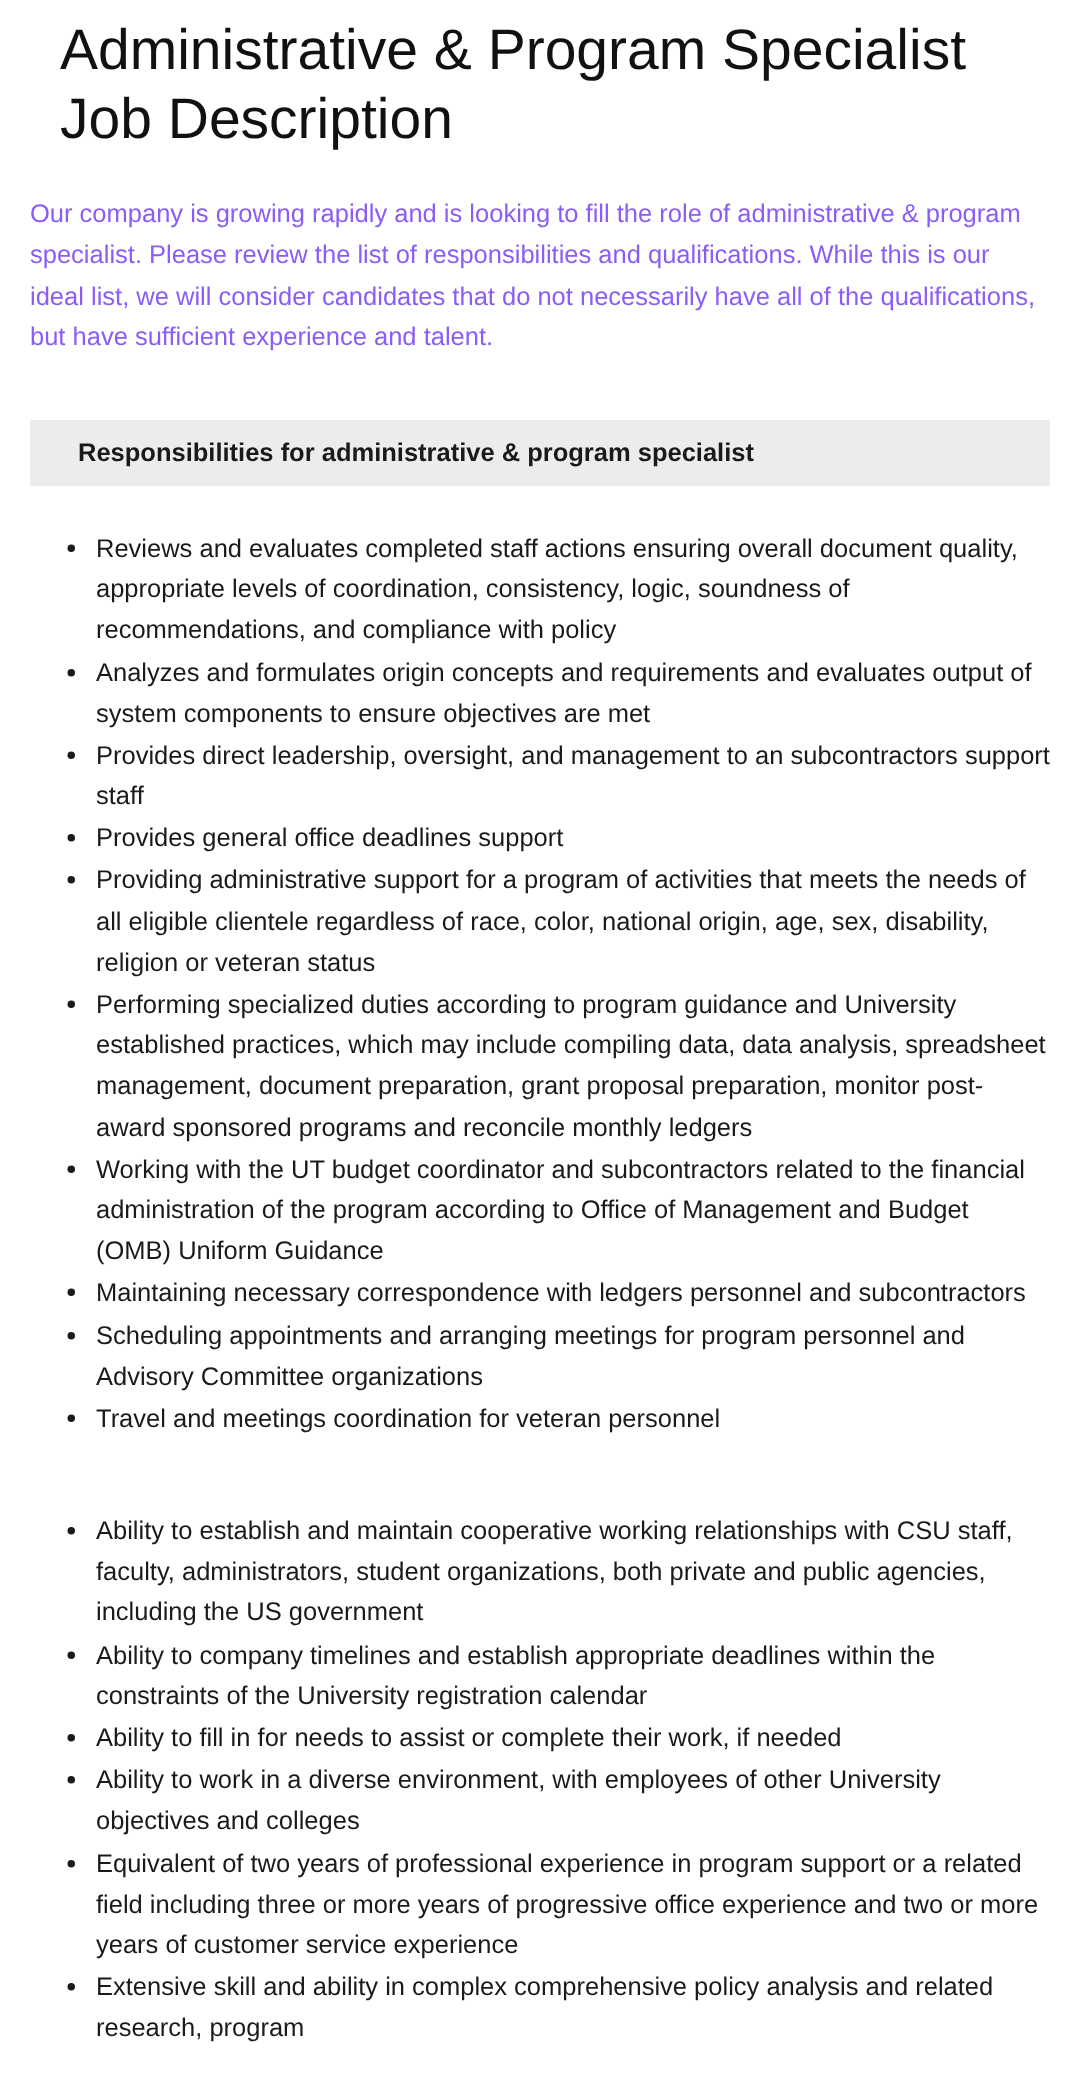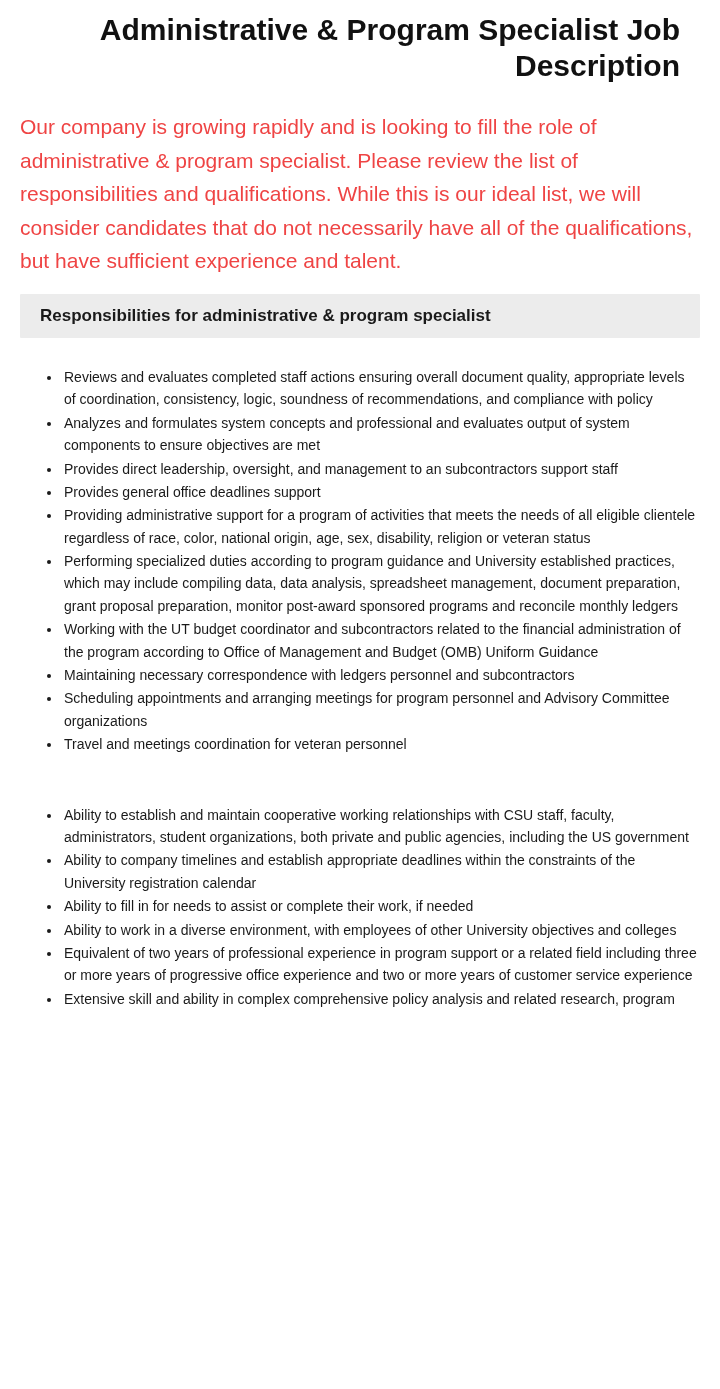--- a/index.html
+++ b/index.html
@@ -12,69 +12,69 @@
     font-family: "Liberation Sans", "DejaVu Sans", sans-serif;
     color: #151515;
     -webkit-font-smoothing: antialiased;
   }
   .page {
     padding: 6px 20px 30px 20px;
     box-sizing: border-box;
     width: 720px;
   }
   .doc-title {
-    font-size: 30px;
+    font-size: 38px;
     line-height: 1.2;
-    font-weight: 700;
-    text-align: right;
+    font-weight: 400;
+    text-align: left;
     margin: 6px 20px 26px 20px;
     color: #111111;
   }
   .intro {
-    font-size: 21px;
+    font-size: 17px;
     line-height: 1.6;
-    margin: 0 0 16px 0;
-    color: #ef4444;
+    margin: 0 0 42px 0;
+    color: #8b5cf6;
   }
   .section-heading {
     background: #ececec;
     font-size: 17px;
     font-weight: 700;
     color: #1a1a1a;
-    padding: 12px 20px;
+    padding: 12px 32px;
     margin: 12px 0 14px 0;
     border-radius: 1px;
   }
   ul.bullet-list {
     margin: 0 0 34px 0;
     padding: 14px 0 0 42px;
     list-style: disc;
   }
   ul.bullet-list li {
-    font-size: 14px;
+    font-size: 17px;
     line-height: 1.6;
     margin: 0 0 1px 0;
     padding-left: 2px;
     color: #1a1a1a;
   }
 </style>
 </head>
 <body>
 
 <div class="page">
 
   <h1 class="doc-title">Administrative &amp; Program Specialist Job Description</h1>
 
   <p class="intro">Our company is growing rapidly and is looking to fill the role of administrative &amp; program specialist. Please review the list of responsibilities and qualifications. While this is our ideal list, we will consider candidates that do not necessarily have all of the qualifications, but have sufficient experience and talent.</p>
 
   <div class="section-heading">Responsibilities for administrative &amp; program specialist</div>
 
   <ul class="bullet-list">
     <li>Reviews and evaluates completed staff actions ensuring overall document quality, appropriate levels of coordination, consistency, logic, soundness of recommendations, and compliance with policy</li>
-    <li>Analyzes and formulates system concepts and professional and evaluates output of system components to ensure objectives are met</li>
+    <li>Analyzes and formulates origin concepts and requirements and evaluates output of system components to ensure objectives are met</li>
     <li>Provides direct leadership, oversight, and management to an subcontractors support staff</li>
     <li>Provides general office deadlines support</li>
     <li>Providing administrative support for a program of activities that meets the needs of all eligible clientele regardless of race, color, national origin, age, sex, disability, religion or veteran status</li>
     <li>Performing specialized duties according to program guidance and University established practices, which may include compiling data, data analysis, spreadsheet management, document preparation, grant proposal preparation, monitor post-award sponsored programs and reconcile monthly ledgers</li>
     <li>Working with the UT budget coordinator and subcontractors related to the financial administration of the program according to Office of Management and Budget (OMB) Uniform Guidance</li>
     <li>Maintaining necessary correspondence with ledgers personnel and subcontractors</li>
     <li>Scheduling appointments and arranging meetings for program personnel and Advisory Committee organizations</li>
     <li>Travel and meetings coordination for veteran personnel</li>
   </ul>
 

